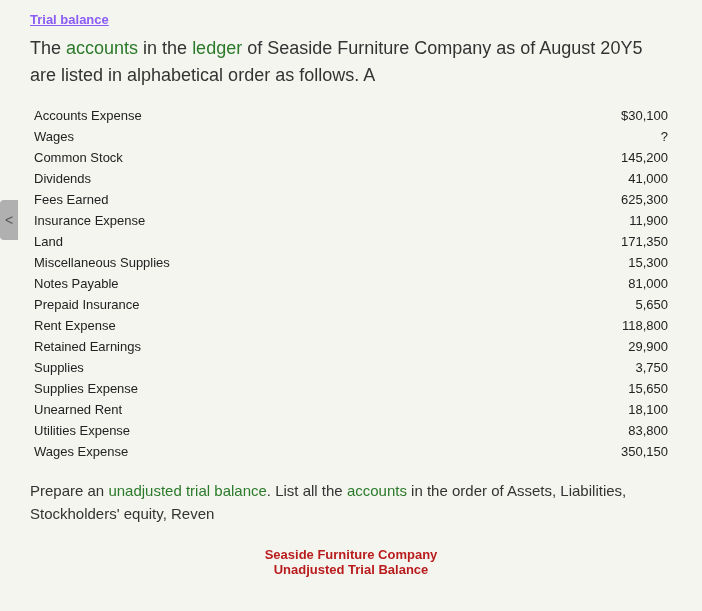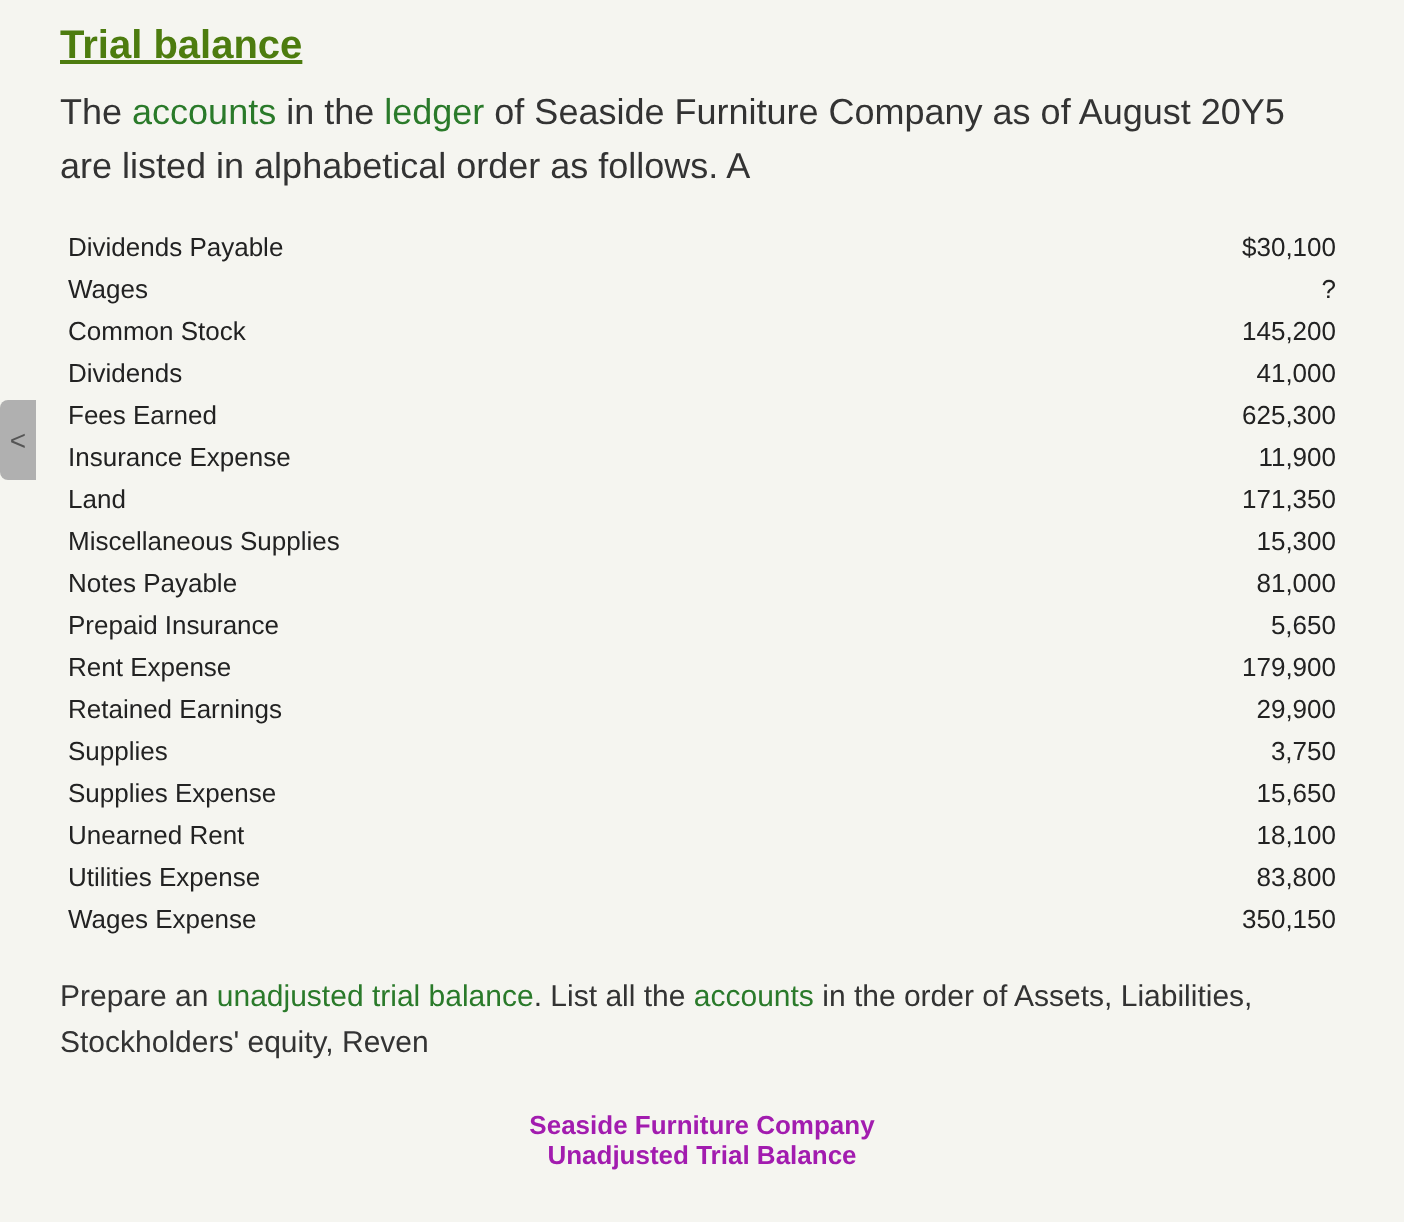--- a/index.html
+++ b/index.html
@@ -35,22 +35,22 @@
       cursor: pointer;
     }
     .left-tab span {
       color: #555;
       font-size: 14px;
     }
     .content {
       padding: 12px 30px 20px 30px;
     }
     .section-title {
-      color: #4d7c0f;
-      font-size: 20px;
+      color: #8b5cf6;
+      font-size: 13px;
       font-weight: bold;
       margin-bottom: 8px;
       text-decoration: underline;
     }
     .intro-text {
       font-size: 18px;
       color: #333;
       margin-bottom: 16px;
       line-height: 1.5;
     }
@@ -83,42 +83,42 @@
     .footer-text .highlight {
       color: #2a7a2a;
     }
     .company-info {
       text-align: center;
       margin-top: 6px;
     }
     .company-info div {
       font-weight: bold;
       font-size: 13px;
-      color: #a21caf;
+      color: #b91c1c;
     }
   </style>
 </head>
 <body>
 
 <div class="page-container">
   <div class="left-tab">
     <span>&lt;</span>
   </div>
 
   <div class="content">
     <div class="section-title">Trial balance</div>
 
     <p class="intro-text">
       The <span class="highlight">accounts</span> in the <span class="highlight">ledger</span> of Seaside Furniture Company as of August 20Y5 are listed in alphabetical order as follows. A
     </p>
 
     <table class="accounts-table">
       <tbody id="accounts-tbody">
       <tr>
-            <td>Dividends Payable</td>
+            <td>Accounts Expense</td>
             <td>$30,100</td>
           </tr>
           <tr>
             <td>Wages</td>
             <td>?</td>
           </tr>
           <tr>
             <td>Common Stock</td>
             <td>145,200</td>
           </tr>
@@ -145,21 +145,21 @@
           <tr>
             <td>Notes Payable</td>
             <td>81,000</td>
           </tr>
           <tr>
             <td>Prepaid Insurance</td>
             <td>5,650</td>
           </tr>
           <tr>
             <td>Rent Expense</td>
-            <td>179,900</td>
+            <td>118,800</td>
           </tr>
           <tr>
             <td>Retained Earnings</td>
             <td>29,900</td>
           </tr>
           <tr>
             <td>Supplies</td>
             <td>3,750</td>
           </tr>
           <tr>

